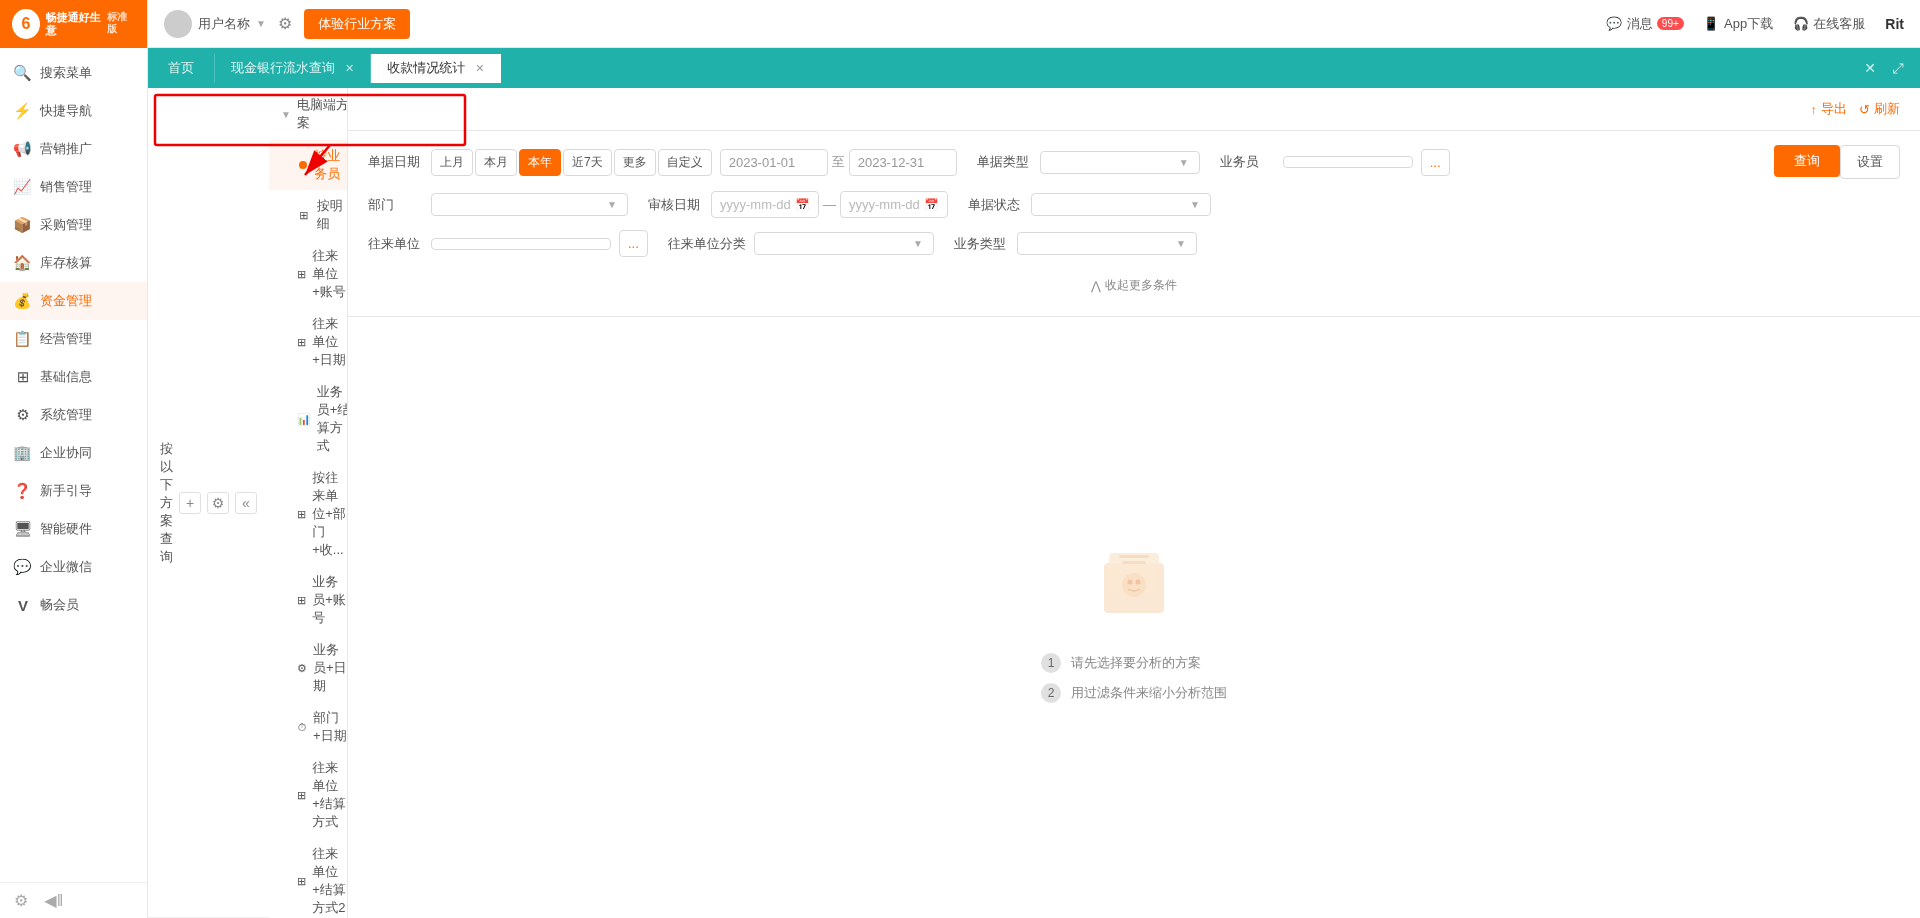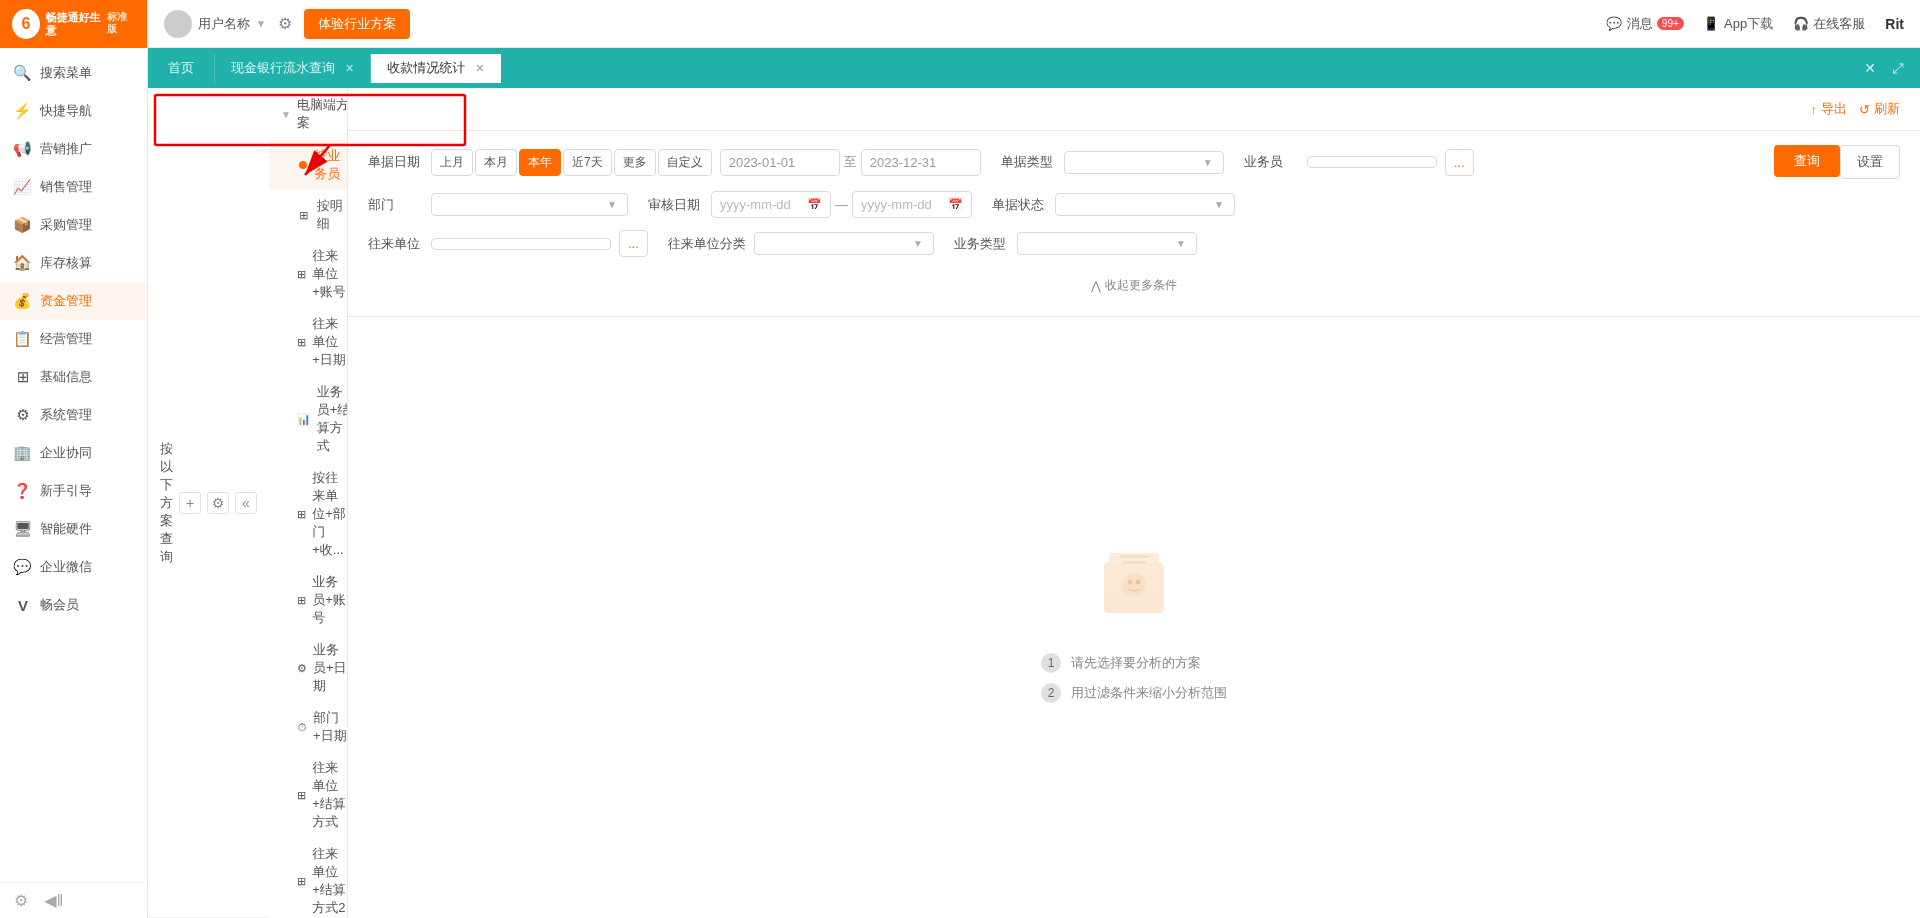--- a/index.html
+++ b/index.html
@@ -69,21 +69,21 @@
 
     
     .filter-area { background: #fff; padding: 14px 20px; border-bottom: 1px solid #e8e8e8; }
     .filter-row { display: flex; align-items: center; margin-bottom: 12px; gap: 20px; flex-wrap: wrap; }
     .filter-row:last-child { margin-bottom: 0; }
     .filter-item { display: flex; align-items: center; gap: 8px; min-width: 220px; justify-content: flex-end; }
     .filter-label { color: #555; font-size: 13px; white-space: nowrap; min-width: 55px; }
     .filter-input { border: 1px solid #d9d9d9; border-radius: 4px; padding: 5px 10px; font-size: 13px; color: #333; background: #fff; flex: 1; display: flex; align-items: center; justify-content: space-between; cursor: pointer; min-width: 140px; }
     .filter-input .caret { color: #aaa; font-size: 10px; }
     .date-range { display: flex; align-items: center; gap: 4px; }
-    .date-input { border: 1px solid #d9d9d9; border-radius: 4px; padding: 5px 8px; font-size: 13px; color: #999; width: 120px; display: flex; align-items: center; justify-content: space-between; }
+    .date-input { border: 1px solid #d9d9d9; border-radius: 4px; padding: 5px 8px; font-size: 13px; color: #999; width: 108px; display: flex; align-items: center; justify-content: space-between; }
     .date-sep { color: #999; }
     .date-shortcuts { display: flex; align-items: center; gap: 2px; }
     .date-btn { padding: 4px 8px; border: 1px solid #d9d9d9; border-radius: 4px; font-size: 12px; color: #555; cursor: pointer; background: #fff; }
     .date-btn.active { background: #ff6a00; color: #fff; border-color: #ff6a00; }
     .filter-actions { margin-left: auto; display: flex; align-items: flex-start; }
     .query-btn { background: #ff6a00; color: #fff; border: none; border-radius: 4px; padding: 7px 20px; font-size: 13px; cursor: pointer; }
     .settings-btn { background: #fff; color: #555; border: 1px solid #d9d9d9; border-radius: 4px; padding: 7px 16px; font-size: 13px; cursor: pointer; }
     .more-btn { color: #ff6a00; cursor: pointer; font-size: 13px; padding: 5px 8px; border: 1px solid #d9d9d9; border-radius: 4px; background: #fff; }
     .collapse-bar { display: flex; align-items: center; justify-content: center; padding: 8px; color: #888; cursor: pointer; font-size: 12px; gap: 4px; }
 

